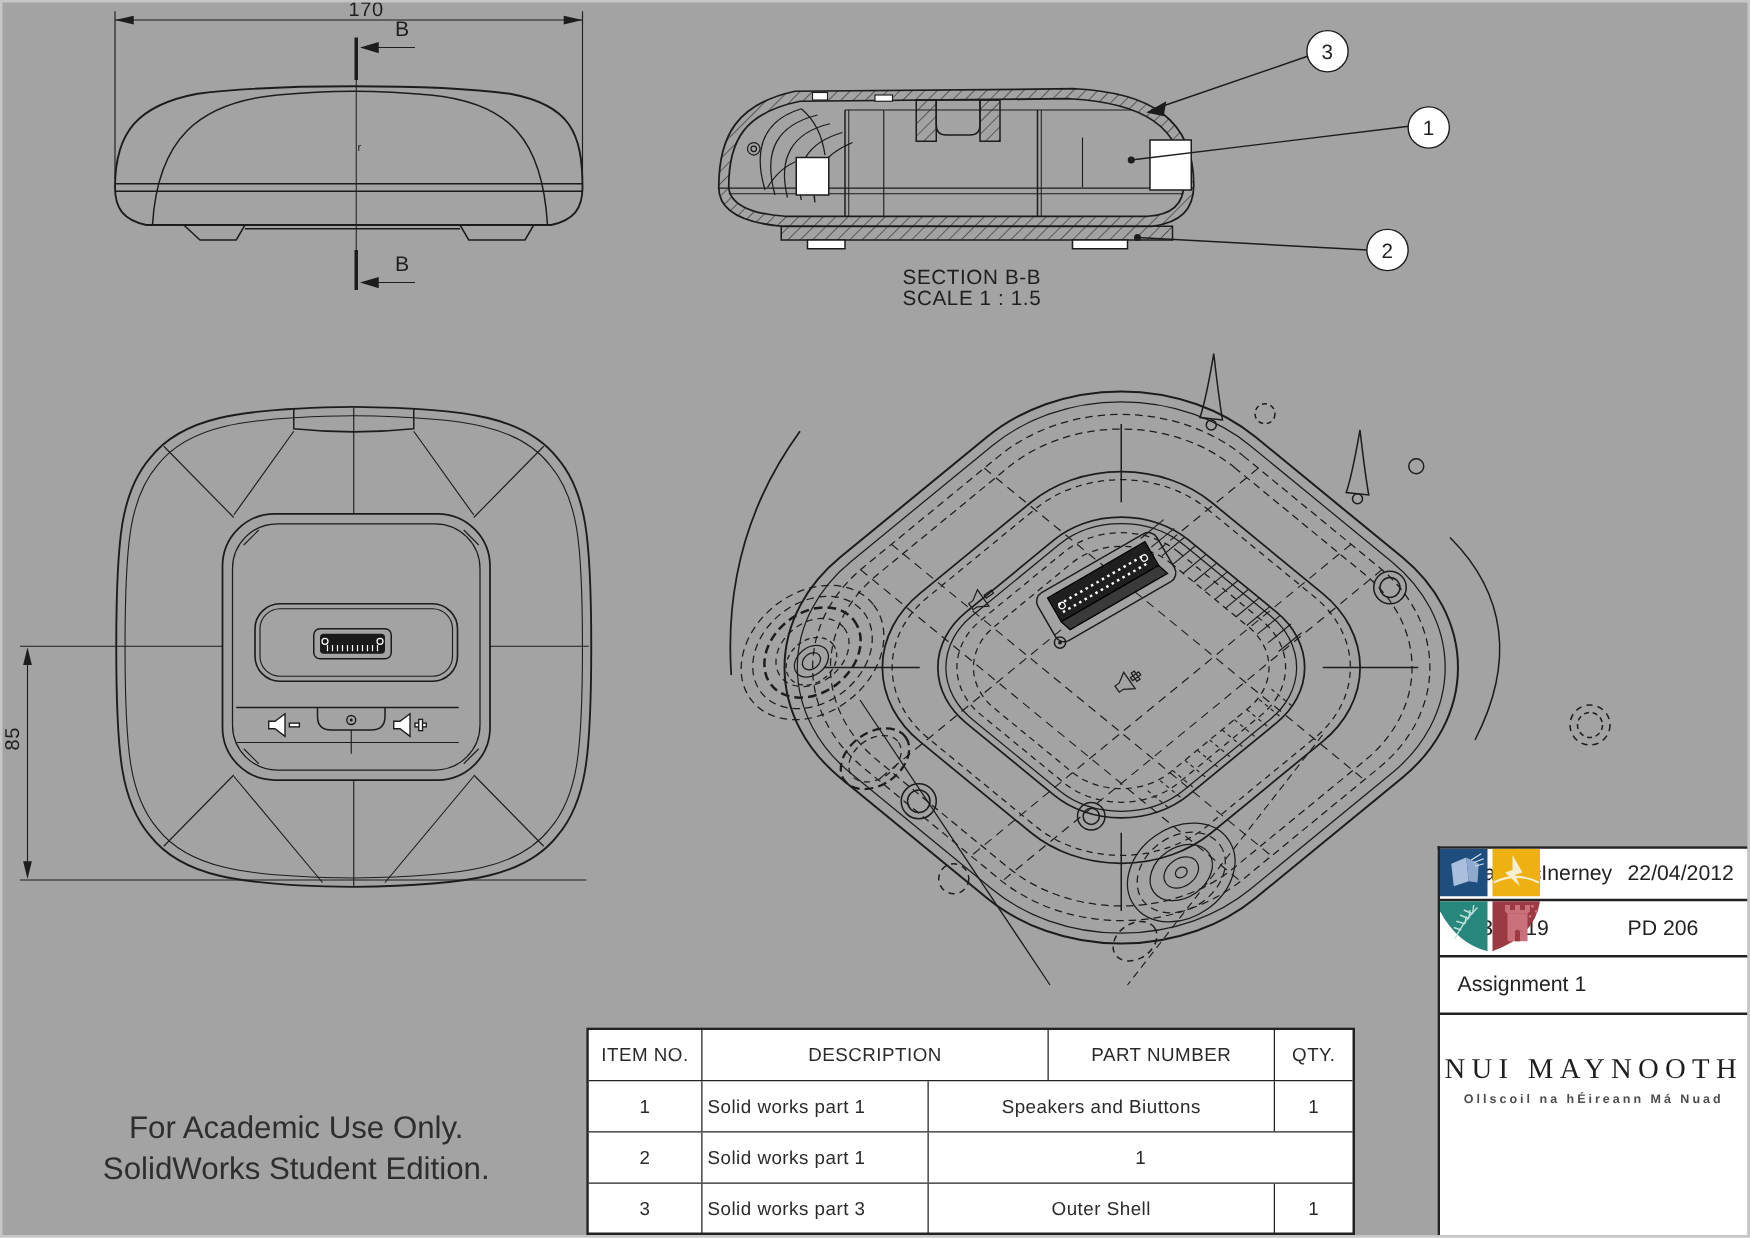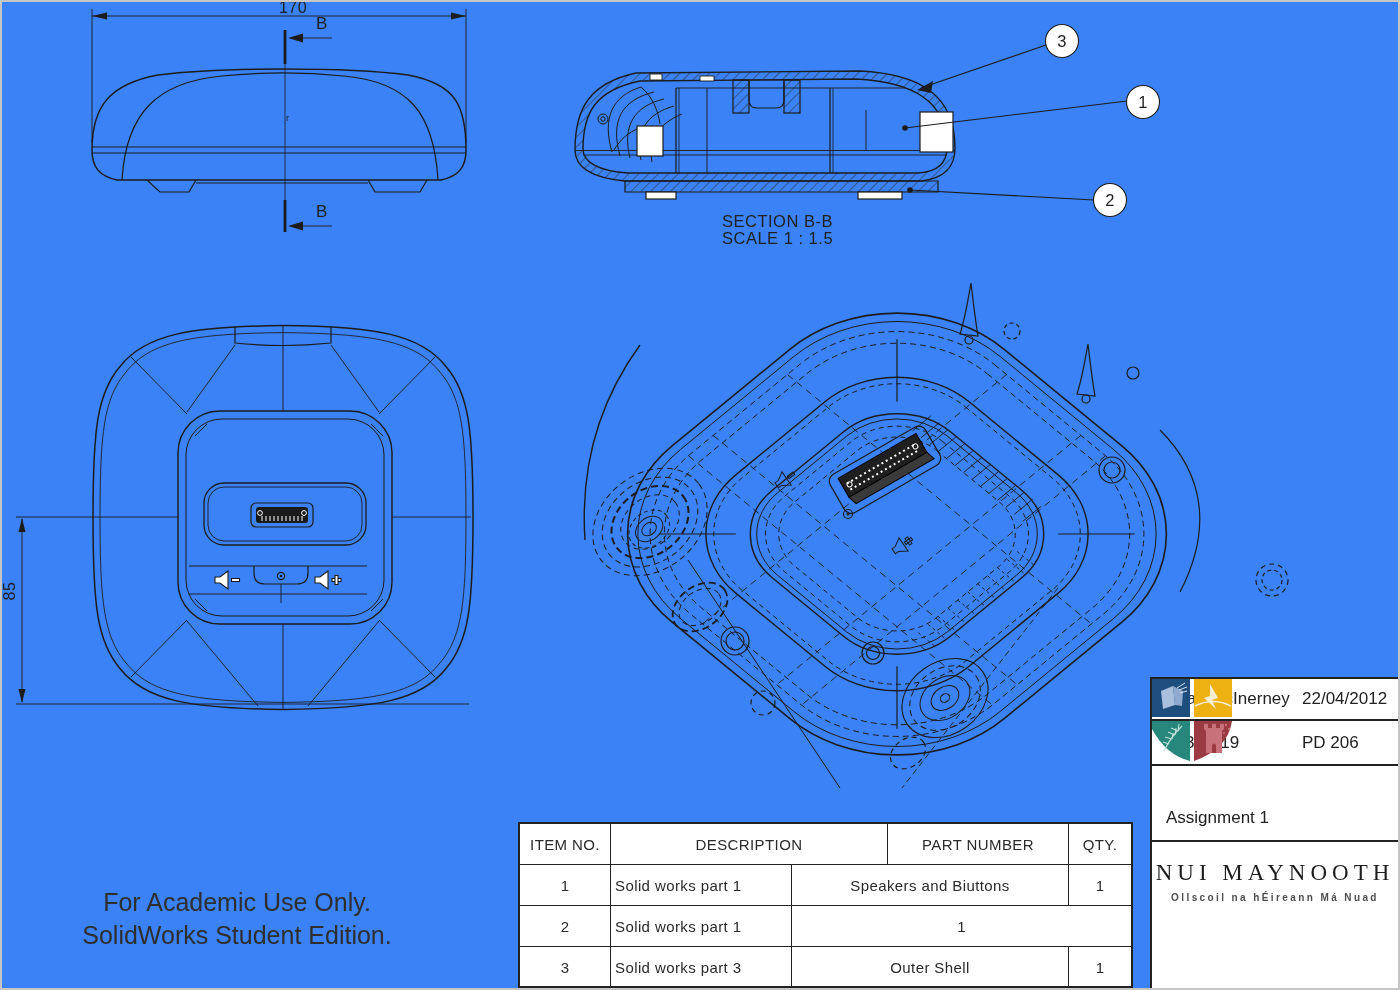--- a/index.html
+++ b/index.html
@@ -1,44 +1,44 @@
 <!DOCTYPE html>
 <html><head>
 <meta charset="utf-8">
 <style>
   html,body{margin:0;padding:0;background:#ffffff;}
-  #sheet{position:relative;width:1400px;height:990px;background:#3b82f6;overflow:hidden;
+  #sheet{position:relative;width:1400px;height:990px;background:#a3a3a3;overflow:hidden;
          font-family:"Liberation Sans",sans-serif;color:#1f1f1f;}
   #page-border{position:absolute;inset:0;border:2px solid #c6c6c6;pointer-events:none;z-index:50;}
   svg{position:absolute;left:0;top:0;}
   svg text{font-family:"Liberation Sans",sans-serif;fill:#1f1f1f;letter-spacing:0.5px;}
 
   
-  #bom{position:absolute;left:518px;top:822px;width:615px;height:166px;background:#fff;
+  #bom{position:absolute;left:469px;top:822px;width:615px;height:166px;background:#fff;
        border:2px solid #222;box-sizing:border-box;font-size:15px;z-index:10;}
   .bom-row{display:flex;box-sizing:border-box;border-bottom:1.6px solid #222;}
   .bom-row:last-child{border-bottom:none;}
   .bom-cell{display:flex;align-items:center;justify-content:center;box-sizing:border-box;
             border-right:1.6px solid #222;letter-spacing:0.4px;color:#2a2a2a;}
   .bom-cell:last-child{border-right:none;}
   .c0{width:91px;} .c1{width:181px;} .c2{width:277px;} .c3{flex:1;}
   .bom-row{height:41px;} .bom-row.hdr{height:41px;}
   .left{justify-content:flex-start;padding-left:4px;}
 
   
   #titleblock{position:absolute;left:1150px;top:677px;width:248px;height:311px;background:#fff;
               border-left:2px solid #222;border-top:2px solid #222;box-sizing:border-box;
               font-size:17px;z-index:10;}
   .tb-row{display:flex;align-items:center;border-bottom:2px solid #222;box-sizing:border-box;
           padding-left:14px;color:#222;}
   .tb-col2{position:absolute;left:150px;}
   .tb-r1{height:42px;position:relative;}
   .tb-r2{height:45px;position:relative;}
-  .tb-r3{height:46px;position:relative;margin-top:30px;}
-  #logo-area{height:178px;display:flex;flex-direction:column;align-items:center;justify-content:flex-start;padding-top:8px;box-sizing:border-box;}
+  .tb-r3{height:46px;position:relative;}
+  #logo-area{height:178px;display:flex;flex-direction:column;align-items:center;justify-content:flex-start;padding-top:20px;box-sizing:border-box;}
   #logo-name{font-family:"Liberation Serif",serif;font-size:23px;letter-spacing:5px;color:#1e1e1e;margin-top:10px;white-space:nowrap;}
   #logo-sub{font-size:10px;letter-spacing:2.4px;color:#4d4d4d;font-weight:bold;margin-top:6px;white-space:nowrap;}
 
   
   #watermark{position:absolute;left:62px;top:886px;width:350px;text-align:center;
              font-size:25px;line-height:33px;color:#2e2e2e;z-index:10;}
 </style>
 </head>
 <body>
 

